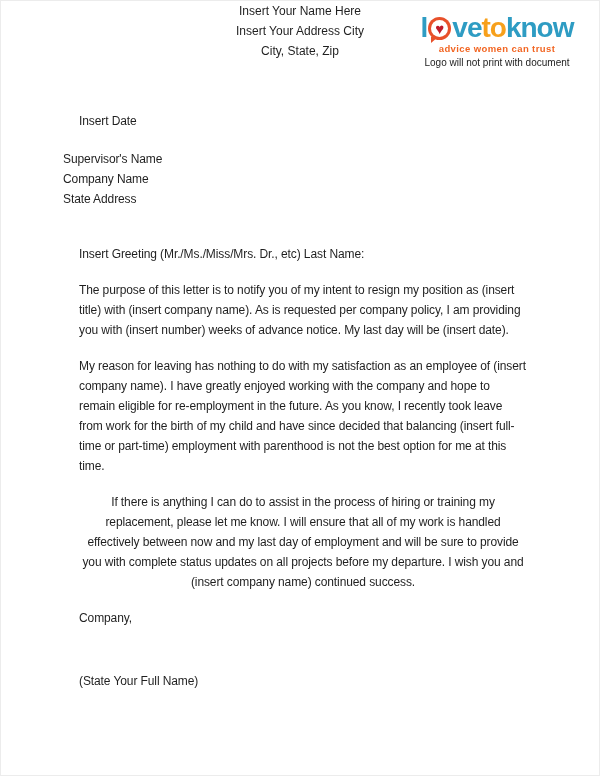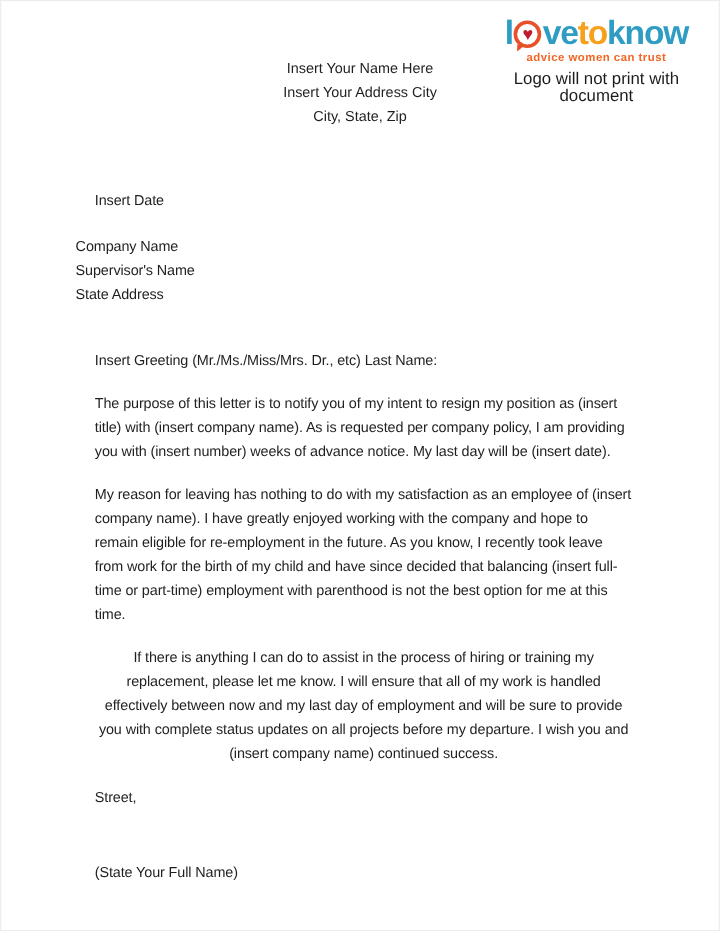--- a/index.html
+++ b/index.html
@@ -72,27 +72,26 @@
   }
   .tagline {
     margin-top: 2px;
     font-size: 9.5px;
     font-weight: bold;
     color: #f26522;
     letter-spacing: 0.4px;
   }
   .logo-note {
     margin-top: 4px;
-    font-size: 14px;
+    font-size: 10px;
     color: #1c1c1c;
   }
 
   
   .sender {
-    padding-top: 46px;
     text-align: center;
     font-size: 12px;
     line-height: 20px;
   }
 
   
   .body-block {
     margin: 0 56px 0 62px;
     font-size: 12px;
     line-height: 20px;
@@ -124,28 +123,28 @@
   <div class="sender">
     <div>Insert Your Name Here</div>
     <div>Insert Your Address City</div>
     <div>City, State, Zip</div>
   </div>
 
   <div class="body-block">
     <p class="date-line">Insert Date</p>
 
     <div class="recipient">
+      <div>Supervisor's Name</div>
       <div>Company Name</div>
-      <div>Supervisor's Name</div>
       <div>State Address</div>
     </div>
 
     <p class="greeting-line">Insert Greeting (Mr./Ms./Miss/Mrs. Dr., etc) Last Name:</p>
 
     <p class="para-1">The purpose of this letter is to notify you of my intent to resign my position as (insert title) with (insert company name). As is requested per company policy, I am providing you with (insert number) weeks of advance notice. My last day will be (insert date).</p>
     <p class="para-2">My reason for leaving has nothing to do with my satisfaction as an employee of (insert company name). I have greatly enjoyed working with the company and hope to remain eligible for re-employment in the future. As you know, I recently took leave from work for the birth of my child and have since decided that balancing (insert full-time or part-time) employment with parenthood is not the best option for me at this time.</p>
     <p class="para-3">If there is anything I can do to assist in the process of hiring or training my replacement, please let me know. I will ensure that all of my work is handled effectively between now and my last day of employment and will be sure to provide you with complete status updates on all projects before my departure. I wish you and (insert company name) continued success.</p>
 
-    <p class="closing-line">Street,</p>
+    <p class="closing-line">Company,</p>
     <p class="signature-line">(State Your Full Name)</p>
   </div>
 
 </div>
 
 </body></html>

